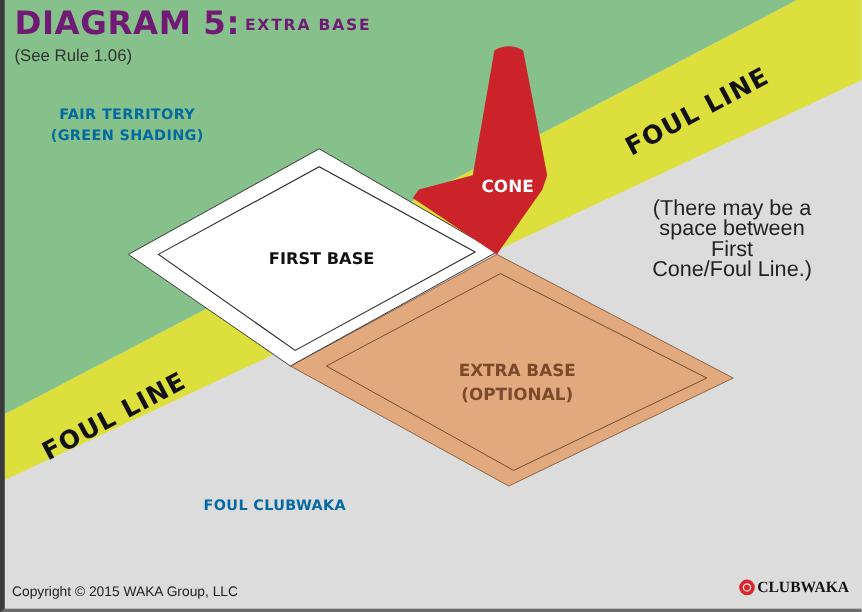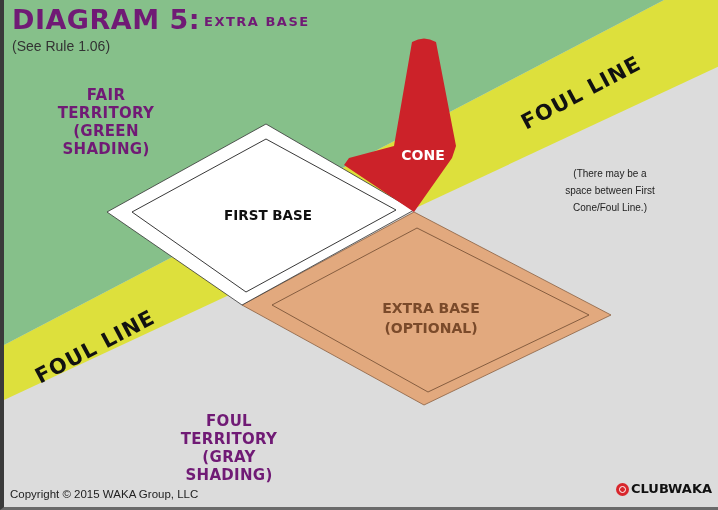--- a/index.html
+++ b/index.html
@@ -3,26 +3,26 @@
 <meta charset="utf-8">
 <style>
   html, body { margin:0; padding:0; }
   body { width:718px; height:510px; overflow:hidden; background:#dcdcdc; font-family:"DejaVu Sans", sans-serif; }
   .stage { position:relative; width:718px; height:510px; border-left:4px solid #3a3a3a; border-bottom:3px solid #6a6a6a; box-sizing:border-box; overflow:hidden; }
   svg.field { position:absolute; left:0; top:0; }
   .txt { position:absolute; margin:0; }
   .title { left:8px; top:4px; font-family:"DejaVu Sans", sans-serif; font-weight:bold; font-size:27px; letter-spacing:0.5px; color:#701a75; white-space:nowrap; }
   .title .sub { font-size:13px; letter-spacing:1.5px; margin-left:4px; vertical-align:3px; }
   .rule { left:8px; top:38px; font-size:14px; color:#333; font-family:"Liberation Sans", sans-serif; }
-  .lbl { font-weight:bold; font-size:15px; color:#701a75; text-align:center; line-height:18px; letter-spacing:0.3px; }
+  .lbl { font-weight:bold; font-size:12px; color:#0369a1; text-align:center; line-height:18px; letter-spacing:0.3px; }
   .fair { left:32px; top:86px; width:140px; }
   .foul-terr { left:155px; top:412px; width:140px; }
-  .note { left:536px; top:165px; width:140px; font-family:"Liberation Sans", sans-serif; font-size:10px; line-height:17px; color:#222; text-align:center; }
+  .note { left:536px; top:165px; width:140px; font-family:"Liberation Sans", sans-serif; font-size:18px; line-height:17px; color:#222; text-align:center; }
   .copyright { left:6px; top:488px; font-family:"Liberation Sans", sans-serif; font-size:11.5px; color:#222; }
-  .brand { left:612px; top:481px; display:flex; align-items:flex-end; gap:2px; font-weight:bold; font-size:13px; color:#111; }
+  .brand { left:612px; top:481px; display:flex; align-items:center; gap:2px; font-weight:bold; font-size:13px; color:#111;font-family:Liberation Serif, serif; }
   .brand .logo { width:13px; height:13px; border-radius:50%; background:#d8262c; position:relative; }
   .brand .logo::after { content:""; position:absolute; left:3px; top:3px; width:5px; height:5px; border-radius:50%; border:1px solid #fff; }
 </style>
 </head>
 <body>
 
 <div class="stage">
 
   <svg class="field" width="718" height="510" viewBox="0 0 718 510">
 
@@ -61,22 +61,21 @@
     <span>DIAGRAM 5:</span><span class="sub">EXTRA BASE</span>
   </div>
   <div class="txt rule">(See Rule 1.06)</div>
 
   <div class="txt lbl fair">
     <div>FAIR TERRITORY</div>
     <div>(GREEN SHADING)</div>
   </div>
 
   <div class="txt lbl foul-terr">
-    <div>FOUL TERRITORY</div>
-    <div>(GRAY SHADING)</div>
+    <div>FOUL CLUBWAKA</div>
   </div>
 
   <div class="txt note">
     <div>(There may be a</div>
     <div>space between First</div>
     <div>Cone/Foul Line.)</div>
   </div>
 
   <div class="txt copyright">Copyright © 2015 WAKA Group, LLC</div>
 

